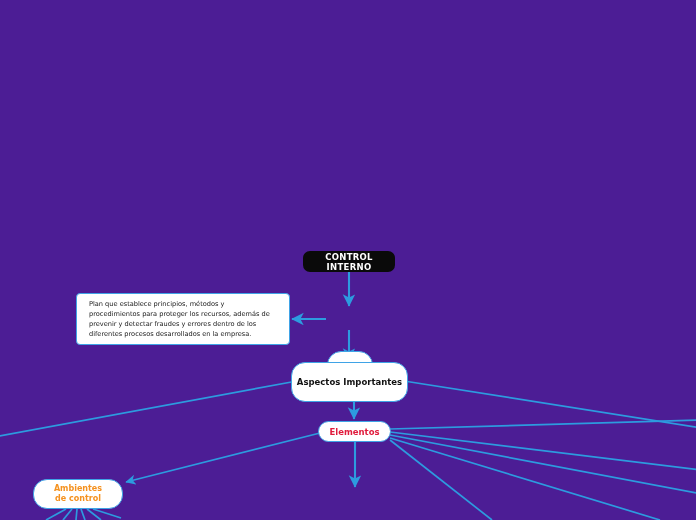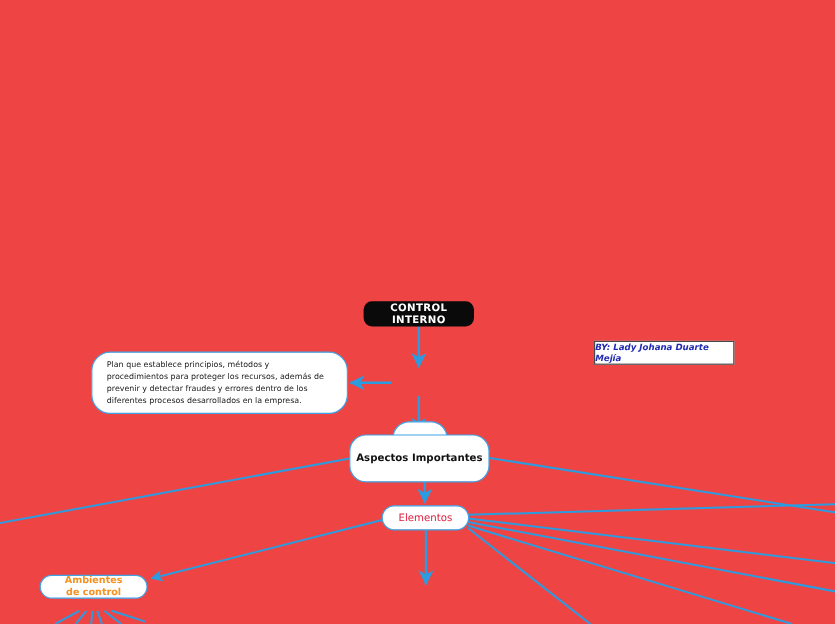--- a/index.html
+++ b/index.html
@@ -7,21 +7,21 @@
     padding: 0;
     background: #ffffff;
   }
   body {
     font-family: "DejaVu Sans", "Liberation Sans", sans-serif;
   }
   #canvas {
     position: relative;
     width: 696px;
     height: 520px;
-    background: #ef4444;
+    background: #4c1d95;
     overflow: hidden;
   }
   #edges {
     position: absolute;
     left: 0;
     top: 0;
     width: 696px;
     height: 520px;
     pointer-events: none;
   }
@@ -70,42 +70,42 @@
     height: 40px;
     font-weight: bold;
     font-size: 8.5px;
     color: #111111;
   }
   .node-elementos {
     left: 318px;
     top: 421px;
     width: 73px;
     height: 21px;
-    font-weight: normal;
+    font-weight: bold;
     font-size: 8.5px;
     color: #e01b3c;
   }
   .node-desc {
     left: 76px;
     top: 293px;
     width: 214px;
     height: 52px;
-    border-radius: 16px;
+    border-radius: 4px;
     padding: 17px 12px;
     justify-content: flex-start;
     text-align: left;
     font-size: 6.6px;
     line-height: 1.55;
     color: #1a1a1a;
   }
   .node-ambientes {
     left: 33px;
     top: 479px;
     width: 90px;
-    height: 20px;
+    height: 30px;
     font-weight: bold;
     font-size: 8px;
     color: #f59220;
     line-height: 1.25;
   }
   .node-evaluacion {
     left: 318px;
     top: 489px;
     width: 84px;
     height: 30px;
@@ -184,15 +184,14 @@
   <div class="node pill node-es">ES:</div>
 
   <div class="node pill node-aspectos">Aspectos Importantes</div>
 
   <div class="node pill node-elementos">Elementos</div>
 
   <div class="node pill node-ambientes multiline">Ambientes
 de control</div>
 
 
-  <div class="author-box">BY: Lady Johana Duarte Mejía</div>
 
 </div>
 
 </body></html>

